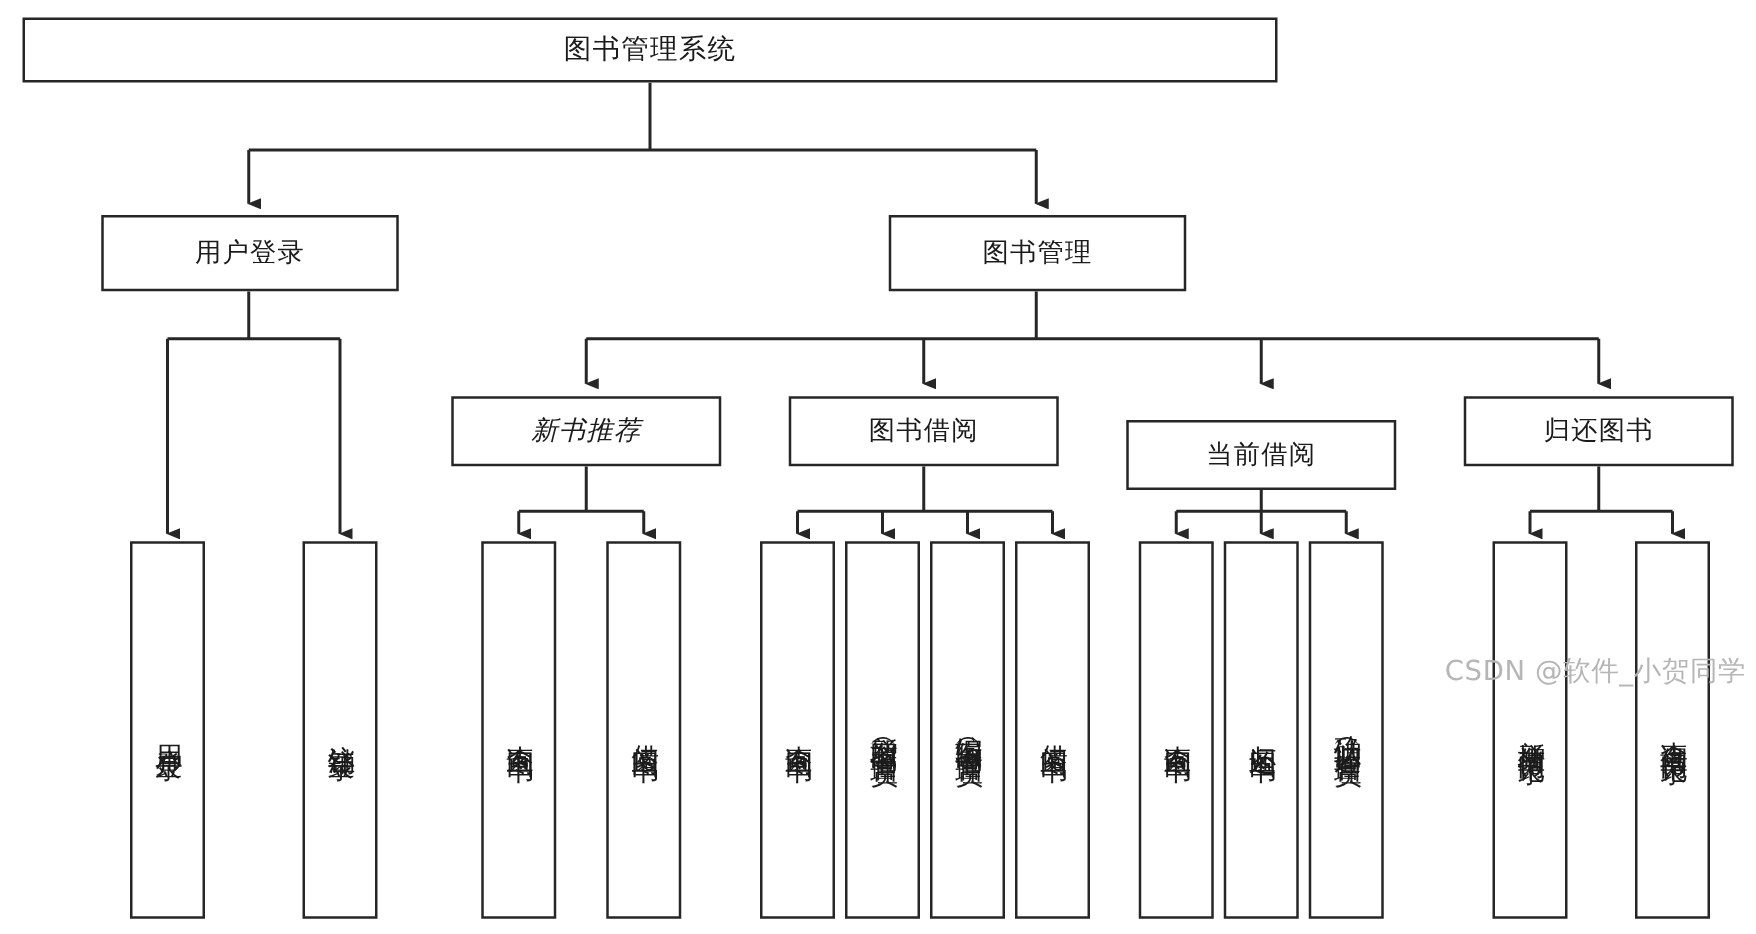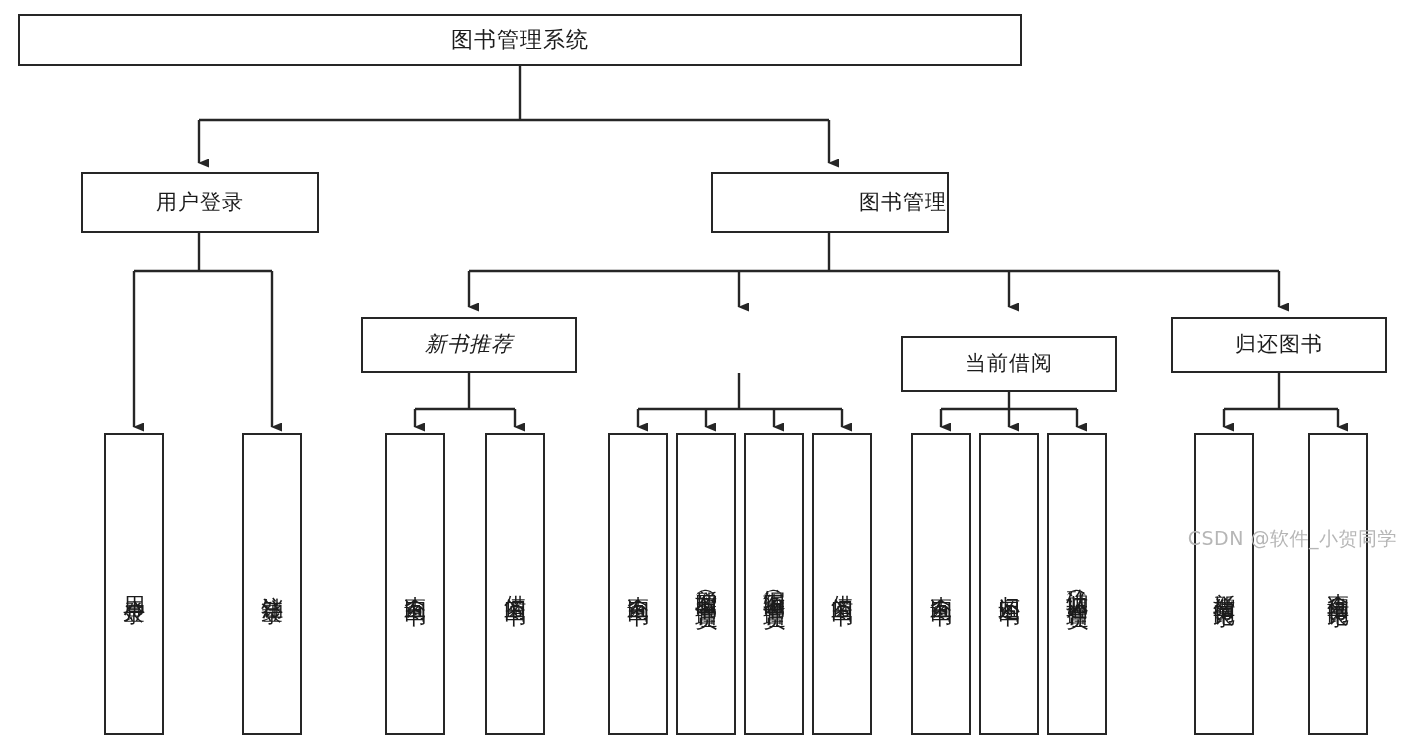--- a/index.html
+++ b/index.html
@@ -57,21 +57,21 @@
     font-size: 22px;
     line-height: 1.30;
     letter-spacing: 3px;
     white-space: nowrap;
     max-height: 262px;
   }
   #watermark {
     position: absolute;
     right: 8px;
     bottom: 4px;
-    font-size: 19px;
+    font-size: 22px;
     color: #b6b6b6;
     letter-spacing: 0.5px;
     z-index: 5;
     white-space: nowrap;
   }
 </style>
 </head>
 <body>
 
 <div id="diagram-root">
@@ -126,27 +126,30 @@
     </g>
   </svg>
 
   <div class="node root" style="left:18px; top:14px; width:1004px; height:52px;">
     <span class="label">图书管理系统</span>
   </div>
 
   <div class="node level2" style="left:81px; top:172px; width:238px; height:61px;">
     <span class="label">用户登录</span>
   </div>
-  <div class="node level2" style="left:711px; top:172px; width:238px; height:61px;justify-content:flex-end;">
+  <div class="node level2" style="left:711px; top:172px; width:238px; height:61px;">
     <span class="label">图书管理</span>
   </div>
 
   <div class="node level3" style="left:361px; top:317px; width:216px; height:56px;font-style:italic;">
     <span class="label">新书推荐</span>
   </div>
+  <div class="node level3" style="left:631px; top:317px; width:216px; height:56px;">
+    <span class="label">图书借阅</span>
+  </div>
   <div class="node level3" style="left:901px; top:336px; width:216px; height:56px;">
     <span class="label">当前借阅</span>
   </div>
   <div class="node level3" style="left:1171px; top:317px; width:216px; height:56px;">
     <span class="label">归还图书</span>
   </div>
 
   <div class="node leaf" style="left:104px; top:433px; width:60px; height:302px;">
     <span class="label">用户登录</span>
   </div>

